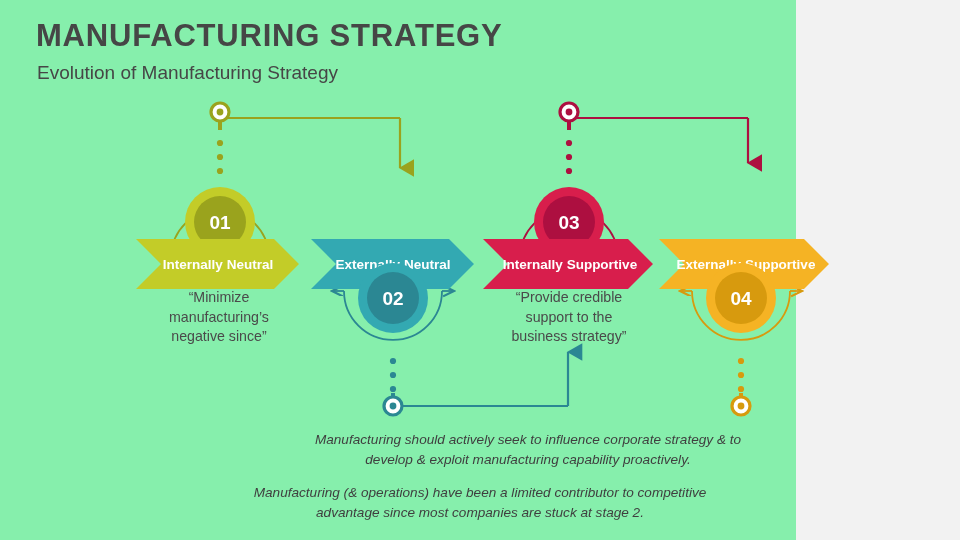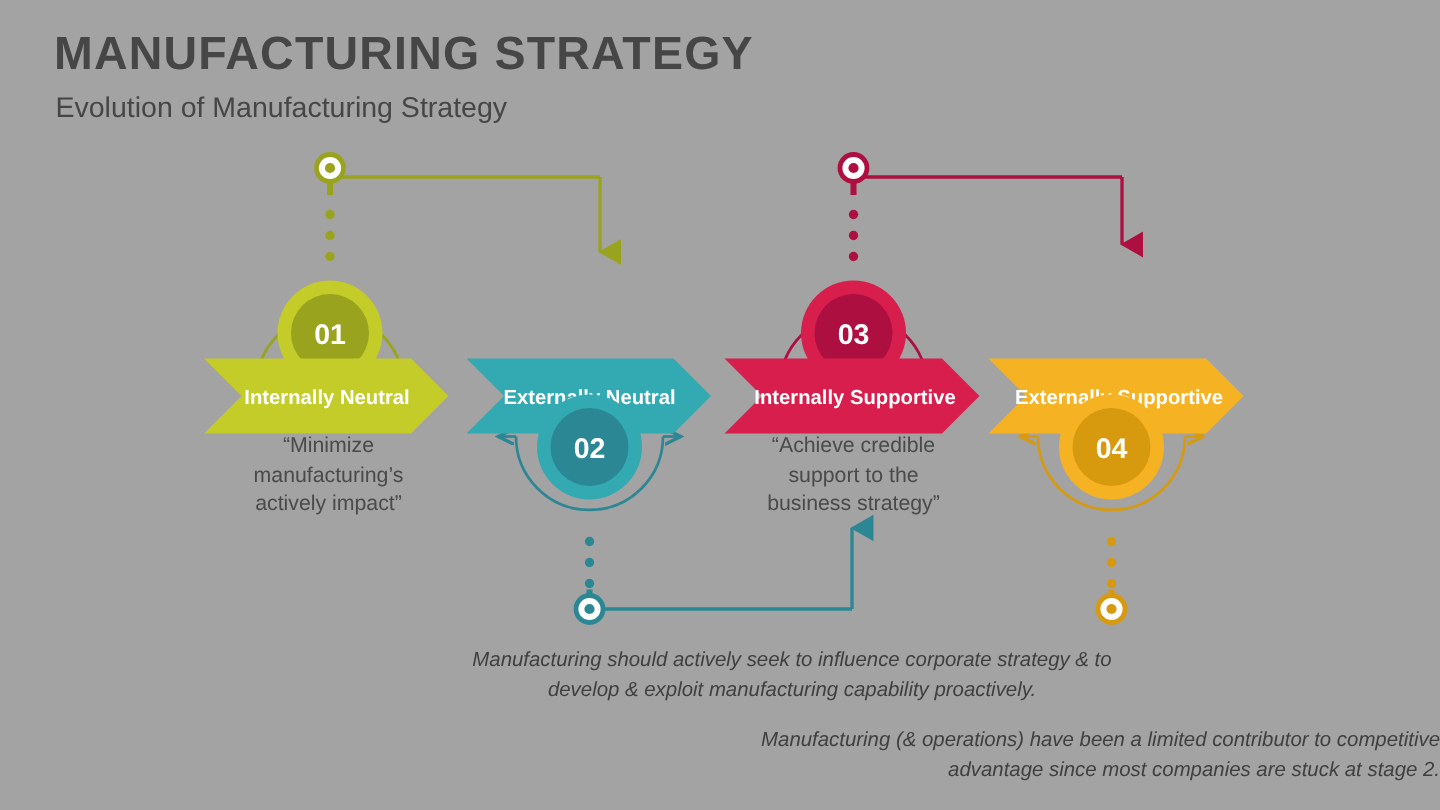--- a/index.html
+++ b/index.html
@@ -10,23 +10,23 @@
   body {
     width: 960px;
     height: 540px;
     background: #f2f2f2;
     font-family: "Liberation Sans", sans-serif;
     overflow: hidden;
     position: relative;
   }
   #slide {
     position: relative;
-    width: 960px;
+    width: 796px;
     height: 540px;
-    background: #a3a3a3;
+    background: #86efac;
   }
   #page-title {
     position: absolute;
     left: 36px;
     top: 18px;
     font-size: 31px;
     font-weight: bold;
     letter-spacing: 0.8px;
     color: #464646;
     white-space: nowrap;
@@ -72,21 +72,21 @@
     left: 0;
     width: 960px;
     text-align: center;
     font-size: 13.6px;
     line-height: 20px;
     font-style: italic;
     color: #3f3f3f;
     white-space: pre-line;
   }
   #footer-note-1 { top: 430px; padding-left: 48px; }
-  #footer-note-2 { top: 483px; text-align: right; }
+  #footer-note-2 { top: 483px; }
 </style>
 </head>
 <body>
 
 <div id="slide">
 
   <div id="page-title">MANUFACTURING STRATEGY</div>
   <div id="page-subtitle">Evolution of Manufacturing Strategy</div>
 
   <svg id="diagram" viewBox="0 0 960 540" xmlns="http://www.w3.org/2000/svg">
@@ -218,22 +218,22 @@
     <g>
       <circle cx="741" cy="298" r="35" fill="#f5b324"></circle>
       <circle cx="741" cy="298" r="26" fill="#d79a0e"></circle>
       <text class="stage-number" x="741" y="305" text-anchor="middle">04</text>
     </g>
 
   </svg>
 
   <div class="desc-text" style="left:128px; top:288px; width:182px;">“Minimize
 manufacturing’s
-actively impact”</div>
-  <div class="desc-text" style="left:478px; top:288px; width:182px;">“Achieve credible
+negative since”</div>
+  <div class="desc-text" style="left:478px; top:288px; width:182px;">“Provide credible
 support to the
 business strategy”</div>
 
   <div class="footer-note" id="footer-note-1">Manufacturing should actively seek to influence corporate strategy &amp; to
 develop &amp; exploit manufacturing capability proactively.</div>
   <div class="footer-note" id="footer-note-2">Manufacturing (&amp; operations) have been a limited contributor to competitive
 advantage since most companies are stuck at stage 2.</div>
 
 </div>
 

